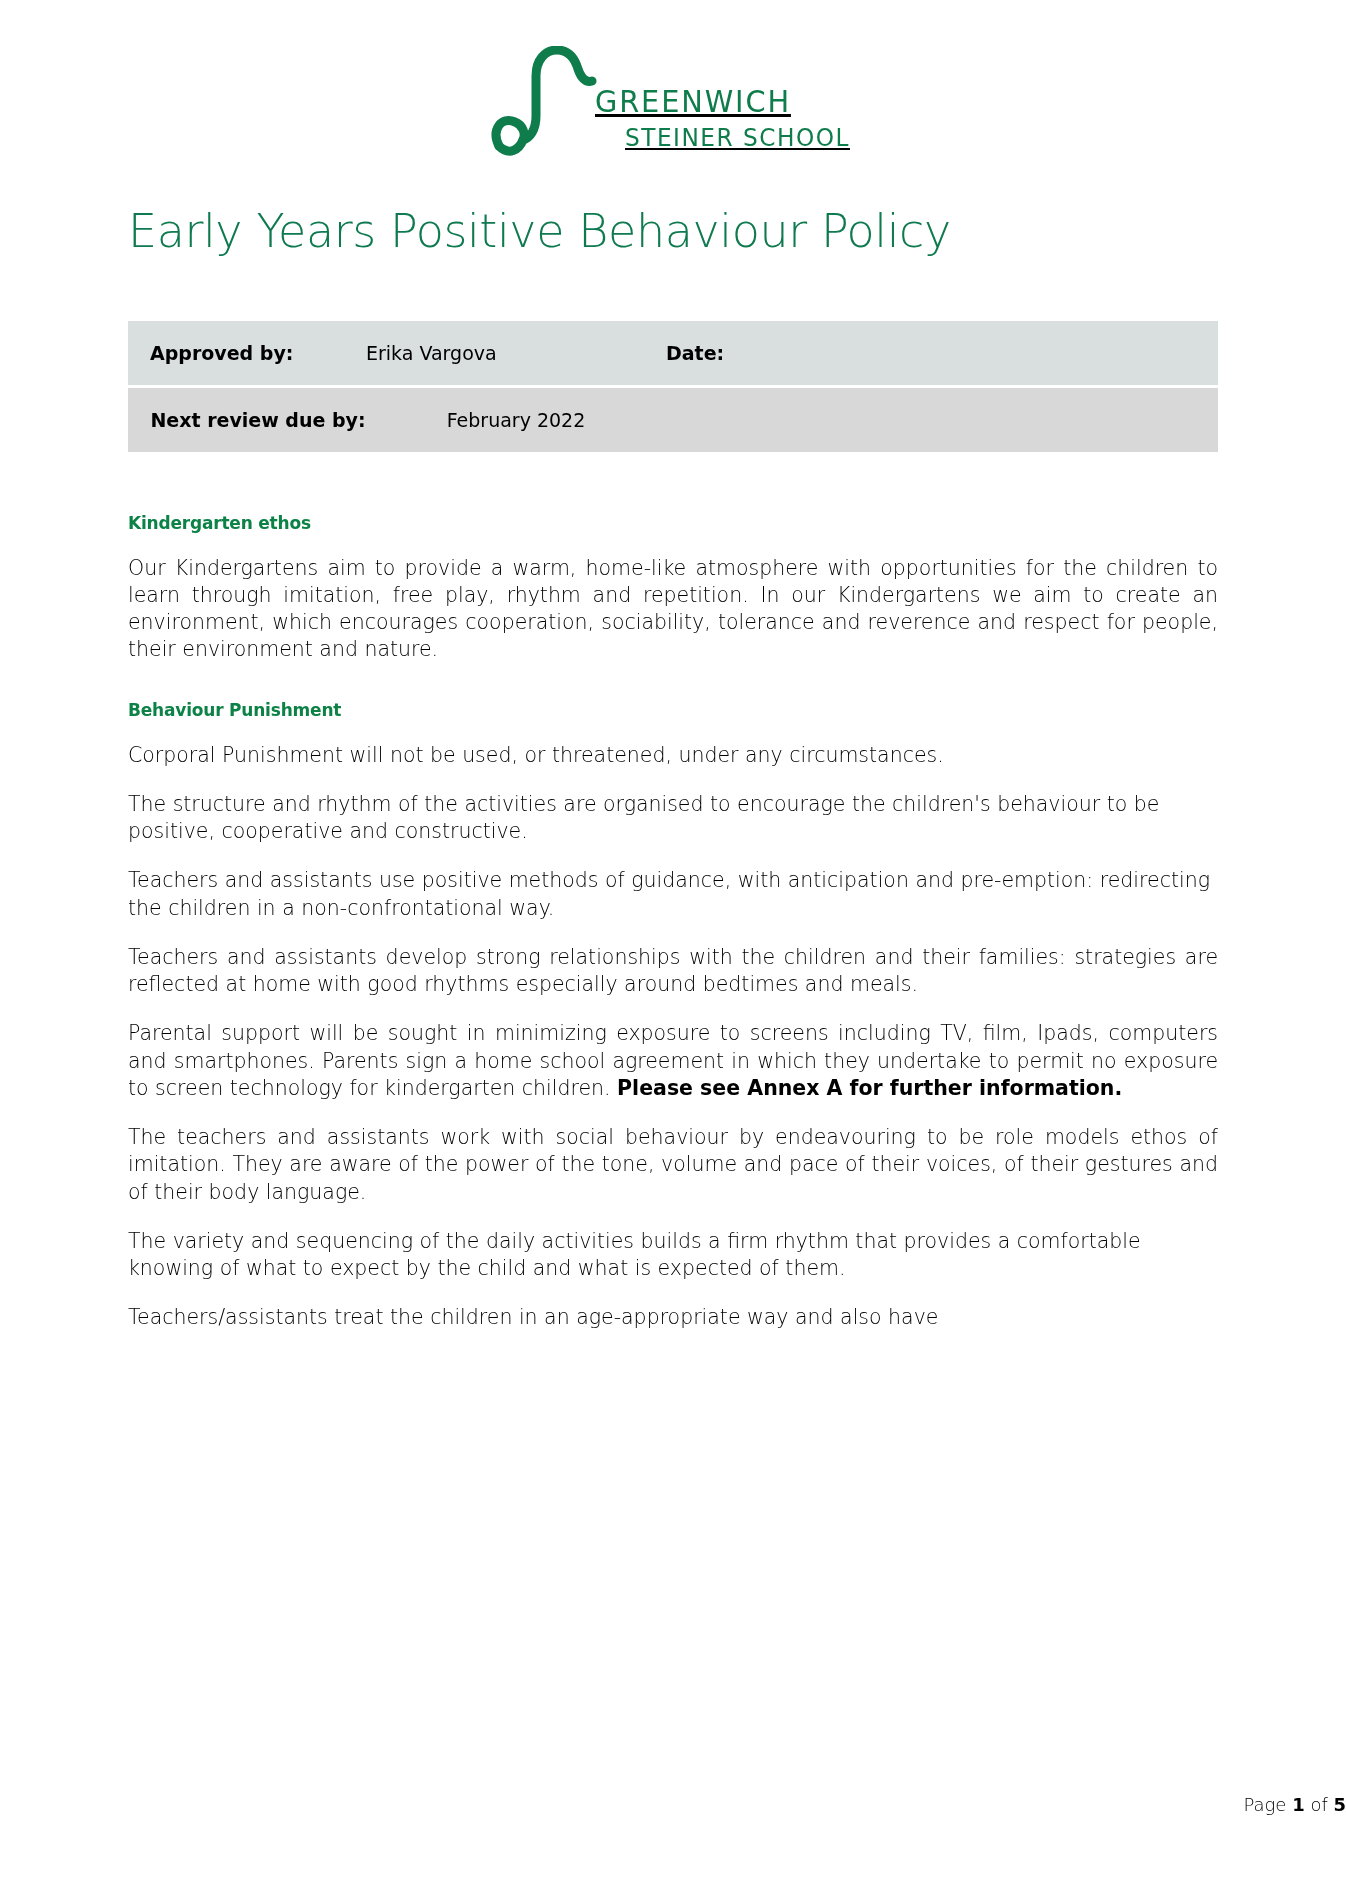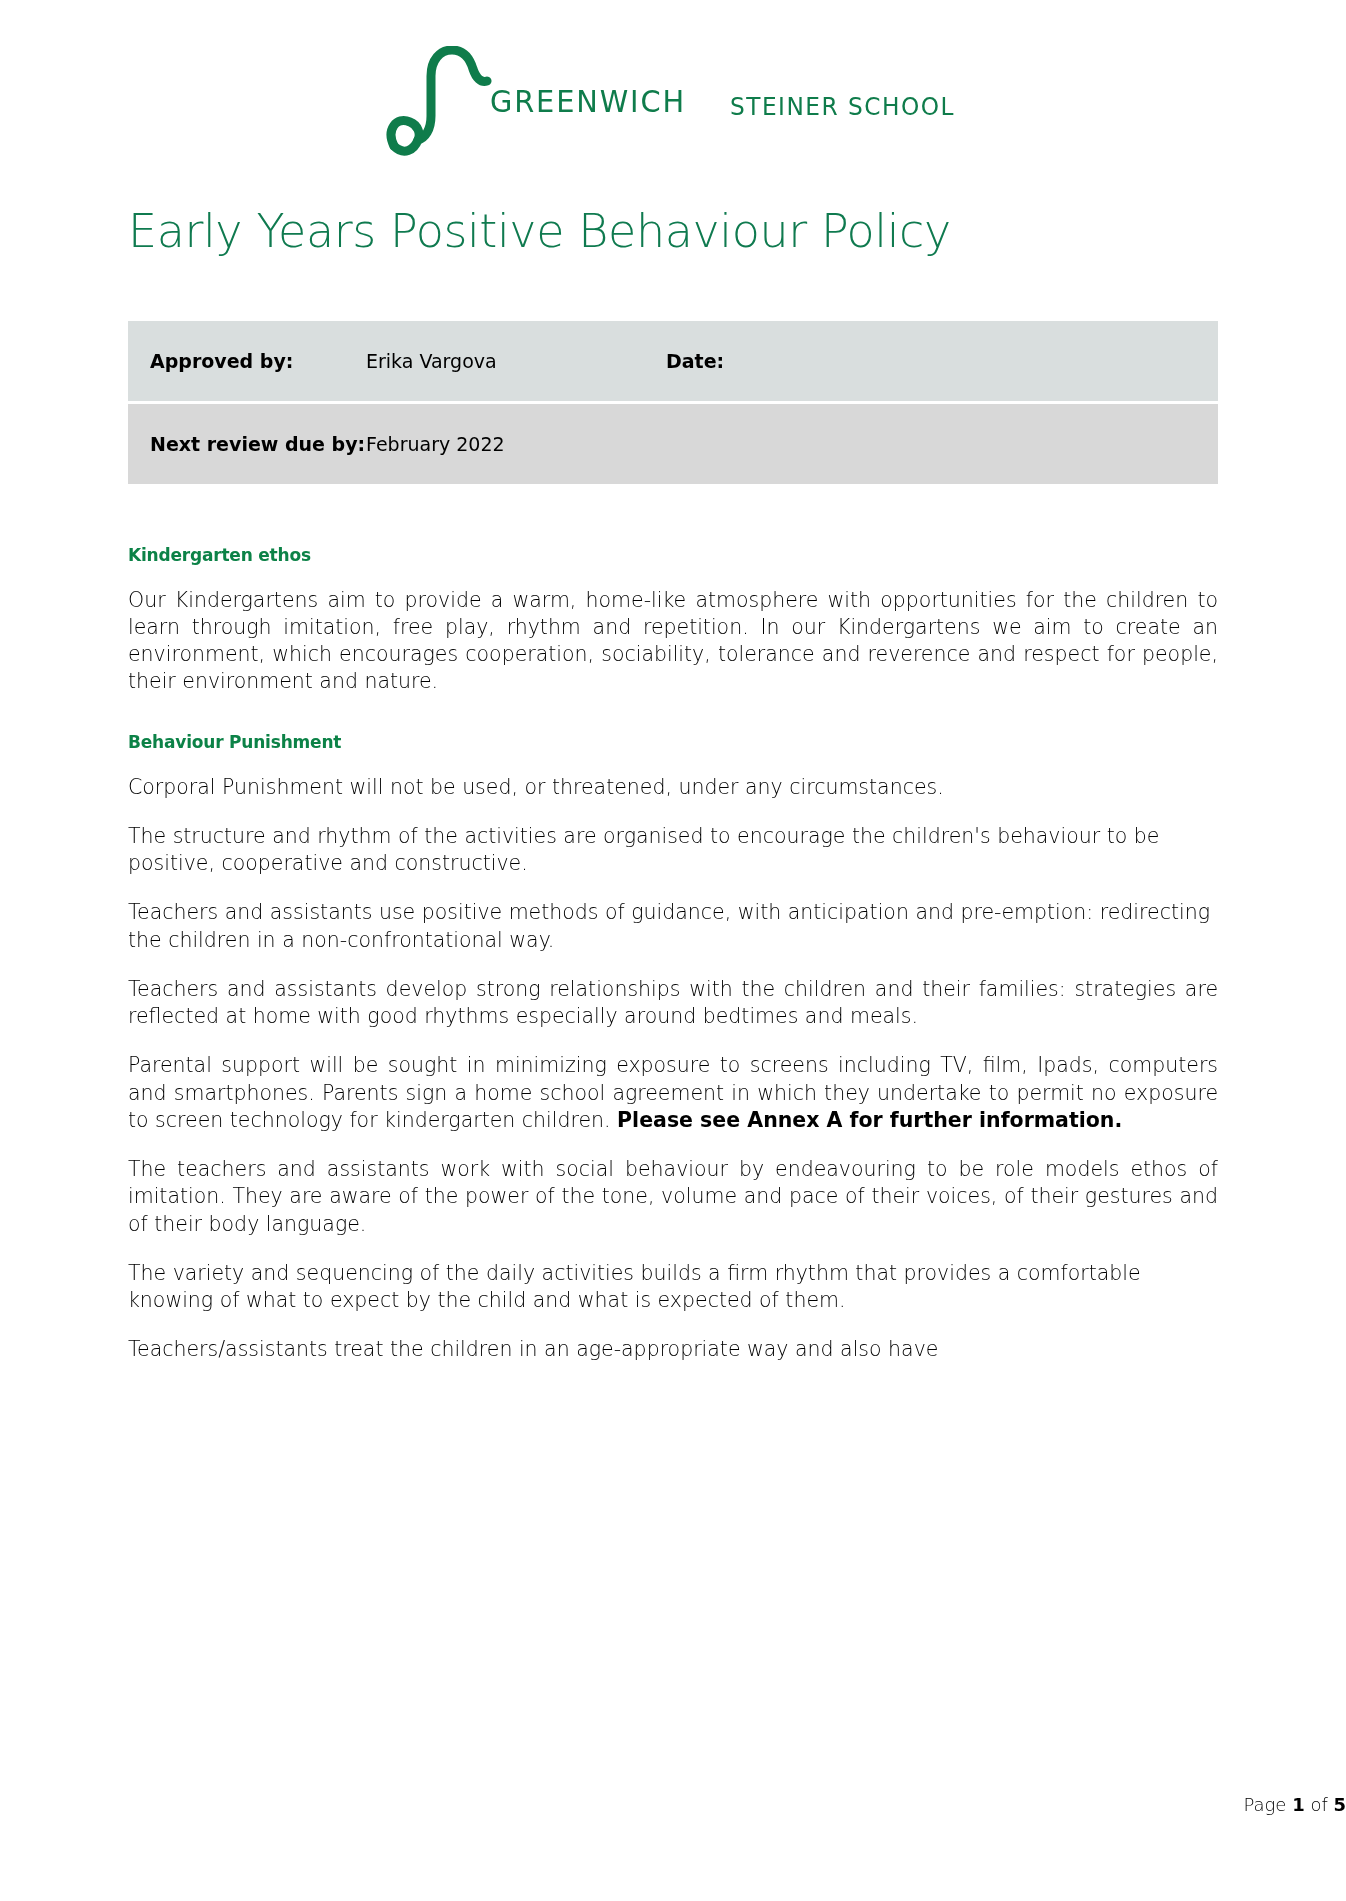--- a/index.html
+++ b/index.html
@@ -34,24 +34,25 @@
     display: flex;
     align-items: flex-start;
     gap: 2px;
   }
   .logo-mark {
     flex: 0 0 auto;
     margin-top: 2px;
   }
   .logo-words {
     display: flex;
-    flex-direction: row;
+    flex-direction: column;
     align-items: flex-start;
     margin-top: 42px;
     margin-left: -4px;
+    text-decoration: underline;
   }
   .logo-line1 {
     font-family: "DejaVu Sans", sans-serif;
     font-size: 31px;
     letter-spacing: 2.0px;
     color: #0f7c4b;
     font-weight: 400;
     line-height: 1;
     transform: scaleX(0.93);
     transform-origin: left center;
@@ -89,26 +90,26 @@
     border-spacing: 0 3px;
   }
   .meta-row td {
     padding: 0;
     vertical-align: middle;
   }
   .meta-inner {
     display: flex;
     align-items: center;
     width: 100%;
-    height: 80px;
+    height: 64px;
     background: #d9dede;
     padding-left: 22px;
     box-sizing: border-box;
   }
-  .meta-row.alt .meta-inner { background: #d8d8d8; }
+  .meta-row.alt .meta-inner { background: #d8d8d8; text-align: center; }
   .meta-label {
     font-family: "DejaVu Sans", sans-serif;
     font-weight: 700;
     font-size: 19px;
     color: #000;
     white-space: nowrap;
   }
   .meta-value {
     font-family: "DejaVu Sans", sans-serif;
     font-weight: 400;

